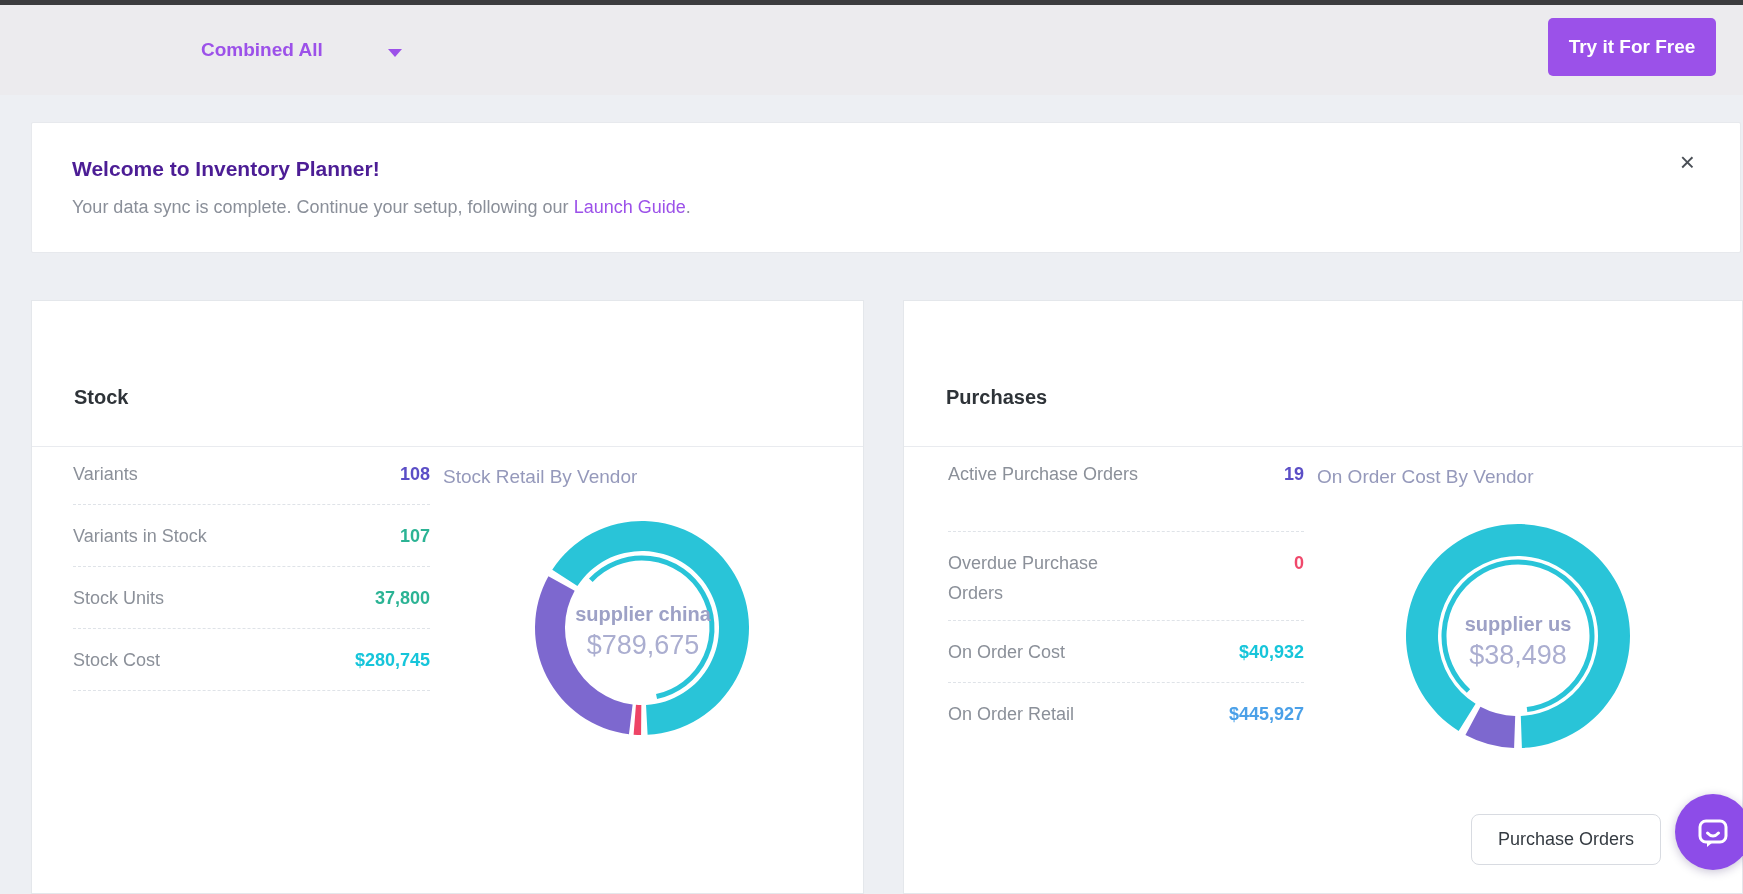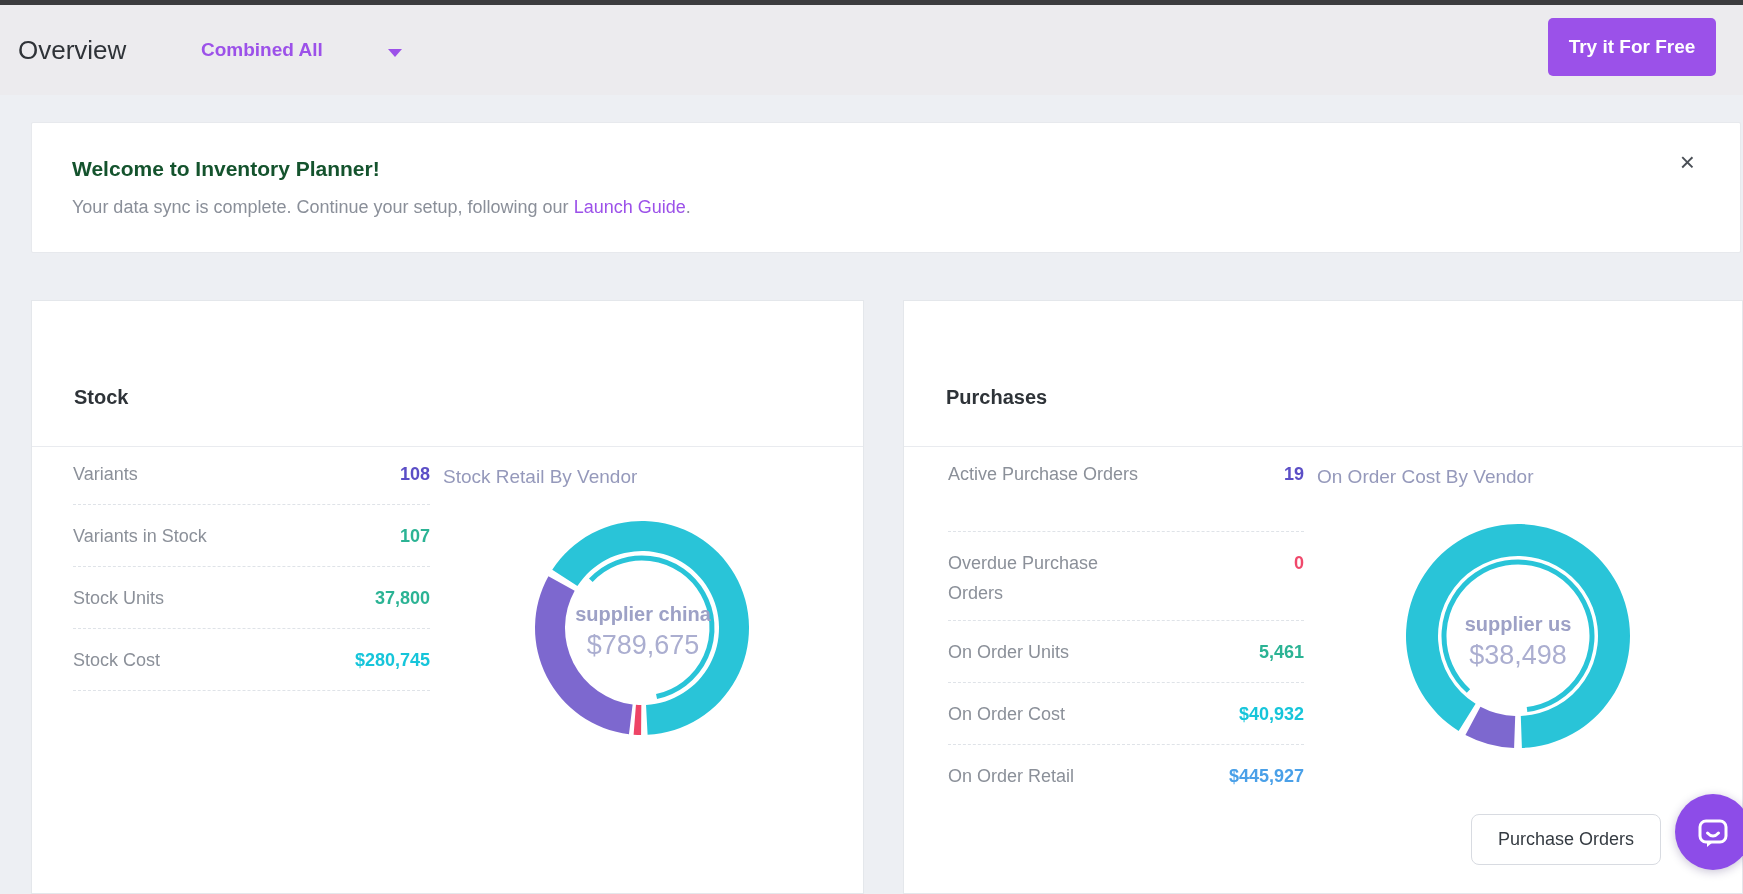--- a/index.html
+++ b/index.html
@@ -8,21 +8,21 @@
   
   .topstrip{position:absolute;left:0;top:0;width:100%;height:5px;background:#3c3c3e;}
   .topbar{position:absolute;left:0;top:5px;width:100%;height:90px;background:#ecebee;}
   .page-title{position:absolute;left:18px;top:0;line-height:90px;font-size:26px;font-weight:500;color:#2f3338;margin:0;}
   .filter{position:absolute;left:201px;top:0;height:90px;line-height:90px;font-size:19px;font-weight:bold;color:#9c51e9;cursor:pointer;}
   .caret{position:absolute;left:388px;top:44px;width:0;height:0;border-left:7px solid transparent;border-right:7px solid transparent;border-top:8px solid #9c51e9;}
   .cta{position:absolute;left:1548px;top:13px;width:168px;height:58px;background:#9b51e9;border:none;border-radius:5px;color:#fff;font-size:19px;font-weight:bold;font-family:"Liberation Sans",sans-serif;cursor:pointer;}
 
   
   .banner{position:absolute;left:31px;top:122px;width:1710px;height:131px;background:#fff;border:1px solid #e7e9ed;border-radius:2px;box-sizing:border-box;}
-  .banner-title{position:absolute;left:40px;top:34px;font-size:21px;font-weight:bold;color:#14532d;text-align:right;}
+  .banner-title{position:absolute;left:40px;top:34px;font-size:21px;font-weight:bold;color:#4c1d95;text-align:right;}
   .banner-msg{position:absolute;left:40px;top:74px;font-size:18px;color:#8a8f99;}
   .banner-msg a{color:#9c51e9;text-decoration:none;cursor:pointer;}
   .banner-close{position:absolute;right:45px;top:26px;font-size:26px;color:#4a4f56;cursor:pointer;line-height:1;}
 
   
   .card{position:absolute;top:300px;height:594px;background:#fff;border:1px solid #e4e7eb;box-sizing:border-box;}
   .card-stock{left:31px;width:833px;}
   .card-purchases{left:903px;width:840px;}
   .card-header{height:98px;border-bottom:1px solid #e9ebef;display:flex;align-items:center;padding-left:42px;font-size:20px;font-weight:600;color:#2e3338;margin-top:47px;}
 
@@ -54,21 +54,20 @@
   
   .chat{position:absolute;left:1675px;top:794px;width:76px;height:76px;border-radius:50%;background:#8d4ce8;display:flex;align-items:center;justify-content:center;box-shadow:0 2px 10px rgba(40,20,90,.25);cursor:pointer;}
 </style>
 </head>
 <body>
 
 <div class="screen">
   <div class="topstrip"></div>
 
   <header class="topbar">
-    <h1 class="page-title">Overview</h1>
     <div class="filter">
       <span>Combined All</span>
     </div>
     <div class="caret"></div>
     <button class="cta">Try it For Free</button>
   </header>
 
   <div class="banner">
     <div class="banner-title">Welcome to Inventory Planner!</div>
     <div class="banner-msg">
@@ -118,24 +117,20 @@
     <div class="stats">
       <div class="stat-row tall">
         <span class="stat-label">Active Purchase Orders</span>
         <span class="stat-value c-indigo">19</span>
       </div>
       <div class="stat-row tall">
         <span class="stat-label">Overdue Purchase Orders</span>
         <span class="stat-value c-red">0</span>
       </div>
       <div class="stat-row">
-        <span class="stat-label">On Order Units</span>
-        <span class="stat-value c-green">5,461</span>
-      </div>
-      <div class="stat-row">
         <span class="stat-label">On Order Cost</span>
         <span class="stat-value c-cyan">$40,932</span>
       </div>
       <div class="stat-row last">
         <span class="stat-label">On Order Retail</span>
         <span class="stat-value c-blue">$445,927</span>
       </div>
     </div>
 
     <div class="chart-title">On Order Cost By Vendor</div>

